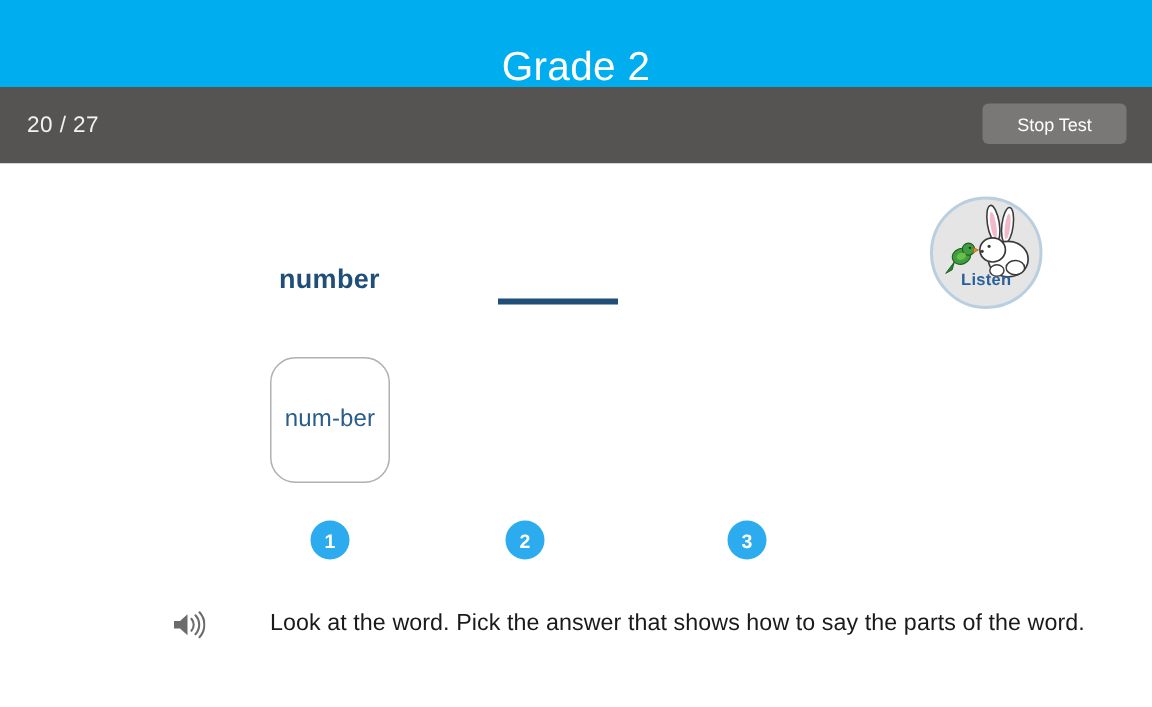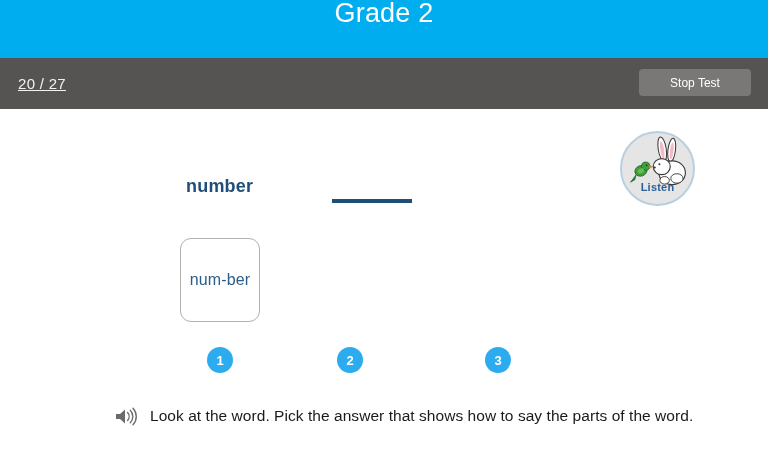--- a/index.html
+++ b/index.html
@@ -17,21 +17,21 @@
     background: #ffffff;
   }
 
   
   .header-bar {
     position: absolute;
     left: 0; top: 0;
     width: 768px; height: 58px;
     background: #00ADEF;
     display: flex;
-    align-items: flex-start;
+    align-items: flex-end;
     justify-content: center;
   }
   .header-title {
     color: #ffffff;
     font-size: 27px;
     font-weight: 400;
     letter-spacing: 0.2px;
     line-height: 1;
   }
 
@@ -44,27 +44,26 @@
     display: flex;
     align-items: center;
   }
   .progress-text {
     position: absolute;
     left: 18px;
     color: #f2f2f2;
     font-size: 15px;
     font-weight: 400;
     letter-spacing: 0.3px;
-    text-decoration: underline;
   }
   .stop-test-button {
     position: absolute;
     right: 17px;
     top: 11px;
-    width: 112px;
+    width: 96px;
     height: 27px;
     background: #7a7876;
     border: none;
     border-radius: 4px;
     color: #ffffff;
     font-size: 12px;
     font-family: "Liberation Sans", sans-serif;
     cursor: pointer;
     display: flex;
     align-items: center;
@@ -136,21 +135,21 @@
     width: 80px;
     height: 84px;
     border: 1px solid #b0b0b0;
     border-radius: 11px;
     background: #ffffff;
     cursor: pointer;
     display: flex;
     align-items: center;
     justify-content: center;
   }
-  .option-box.opt-1 { left: 180px; }
+  .option-box.opt-1 { left: 180px; border-radius: 17px; }
   .option-box.opt-2 { left: 320px; }
   .option-box.opt-3 { left: 458px; }
   .option-text {
     color: #2a5d8a;
     font-size: 16px;
     font-weight: 400;
     white-space: nowrap;
     letter-spacing: 0.1px;
   }
 
@@ -174,20 +173,21 @@
   .badge.badge-2 { left: 337px; }
   .badge.badge-3 { left: 485px; }
 
   
   .instruction-row {
     position: absolute;
     left: 112px;
     top: 295px;
     display: flex;
     align-items: center;
+    gap: 30px;
   }
   .speaker-icon {
     width: 26px;
     height: 24px;
     margin-right: 12px;
     flex: 0 0 auto;
     cursor: pointer;
     display: flex;
     align-items: center;
     justify-content: center;

